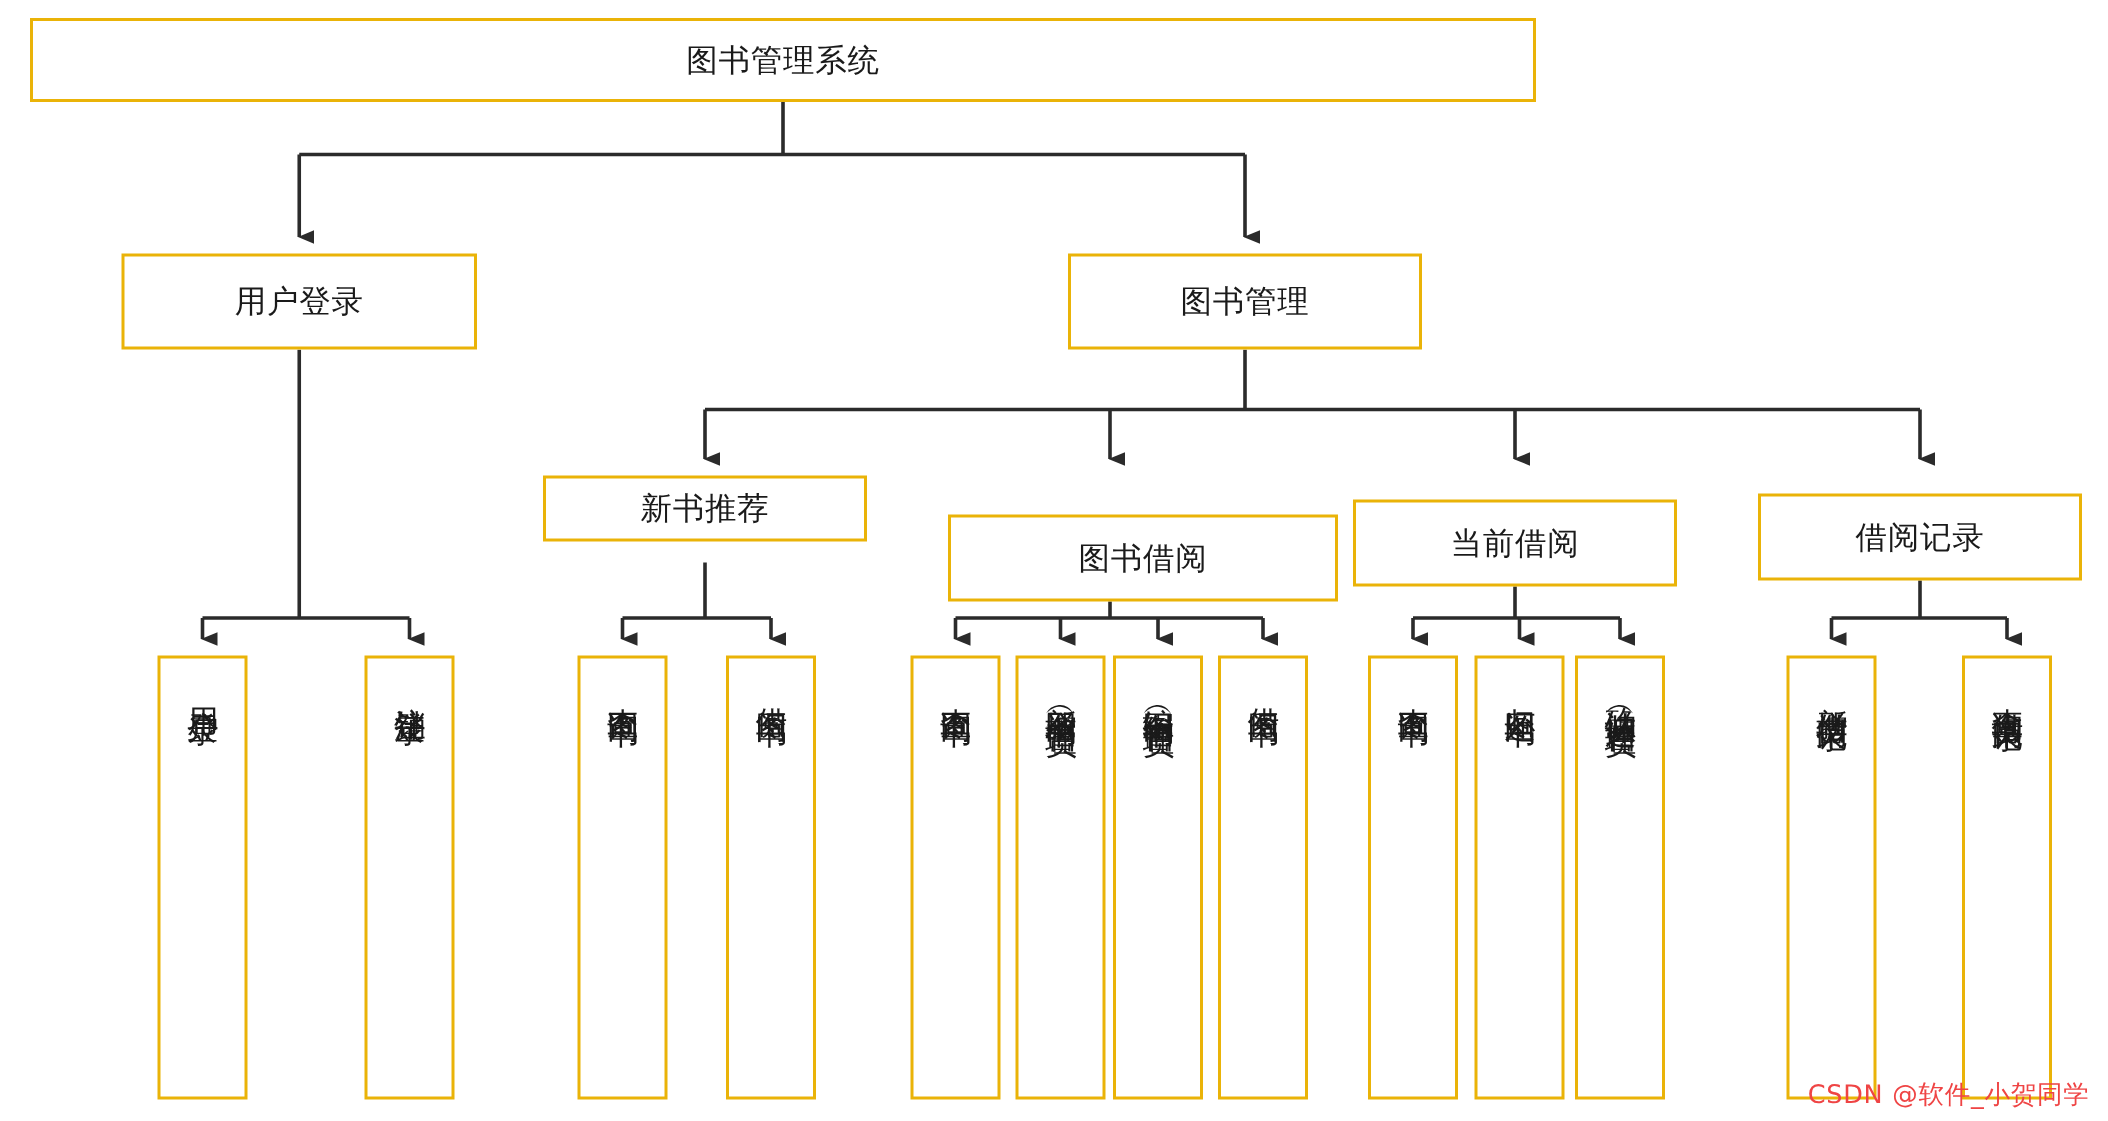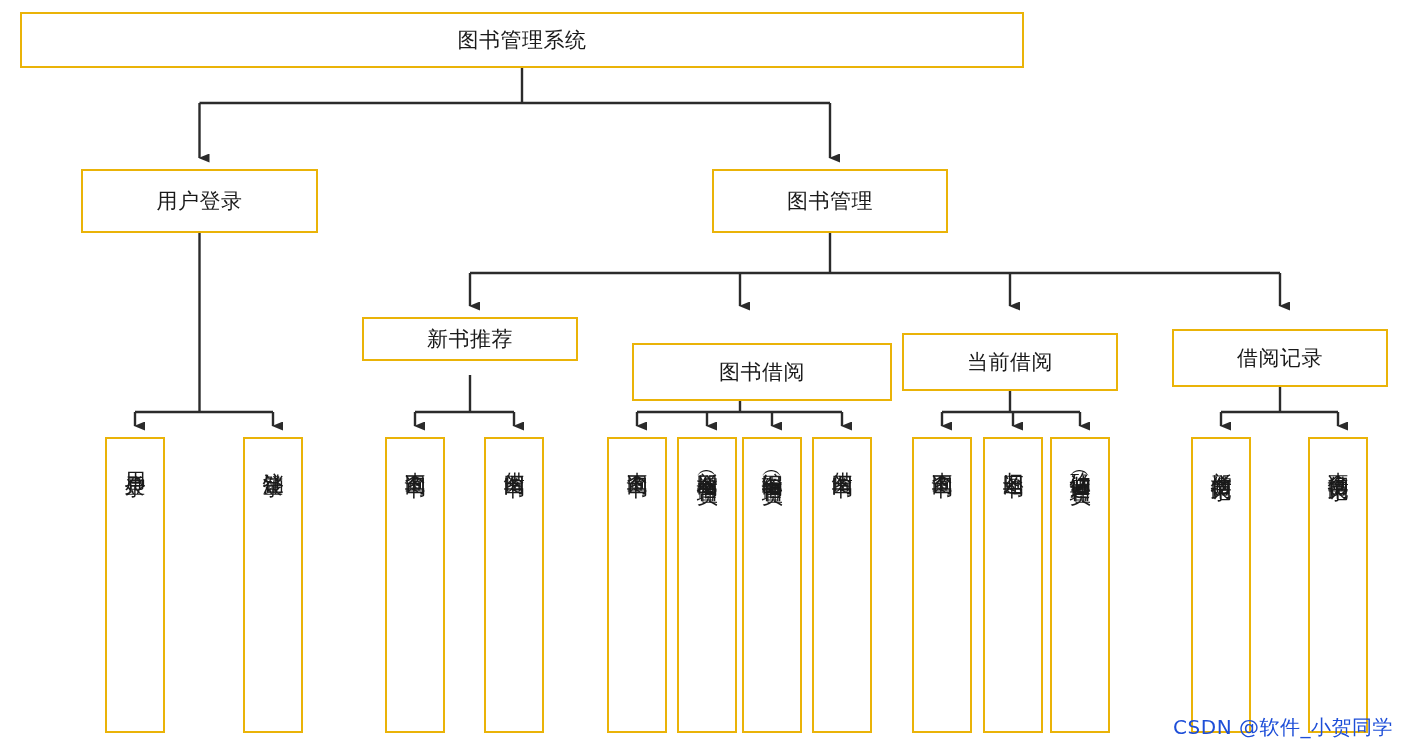--- a/index.html
+++ b/index.html
@@ -55,22 +55,22 @@
     line-height: 1.08;
     writing-mode: vertical-rl;
     text-orientation: upright;
     letter-spacing: 2px;
     white-space: pre;
   }
   #watermark {
     position: absolute;
     right: 12px;
     bottom: 6px;
-    font-size: 20px;
-    color: #1d4ed8;
+    font-size: 17px;
+    color: #ef4444;
     letter-spacing: 0.5px;
     white-space: nowrap;
     pointer-events: none;
   }
 </style>
 </head>
 <body>
 
 <div id="diagram-root">
 

